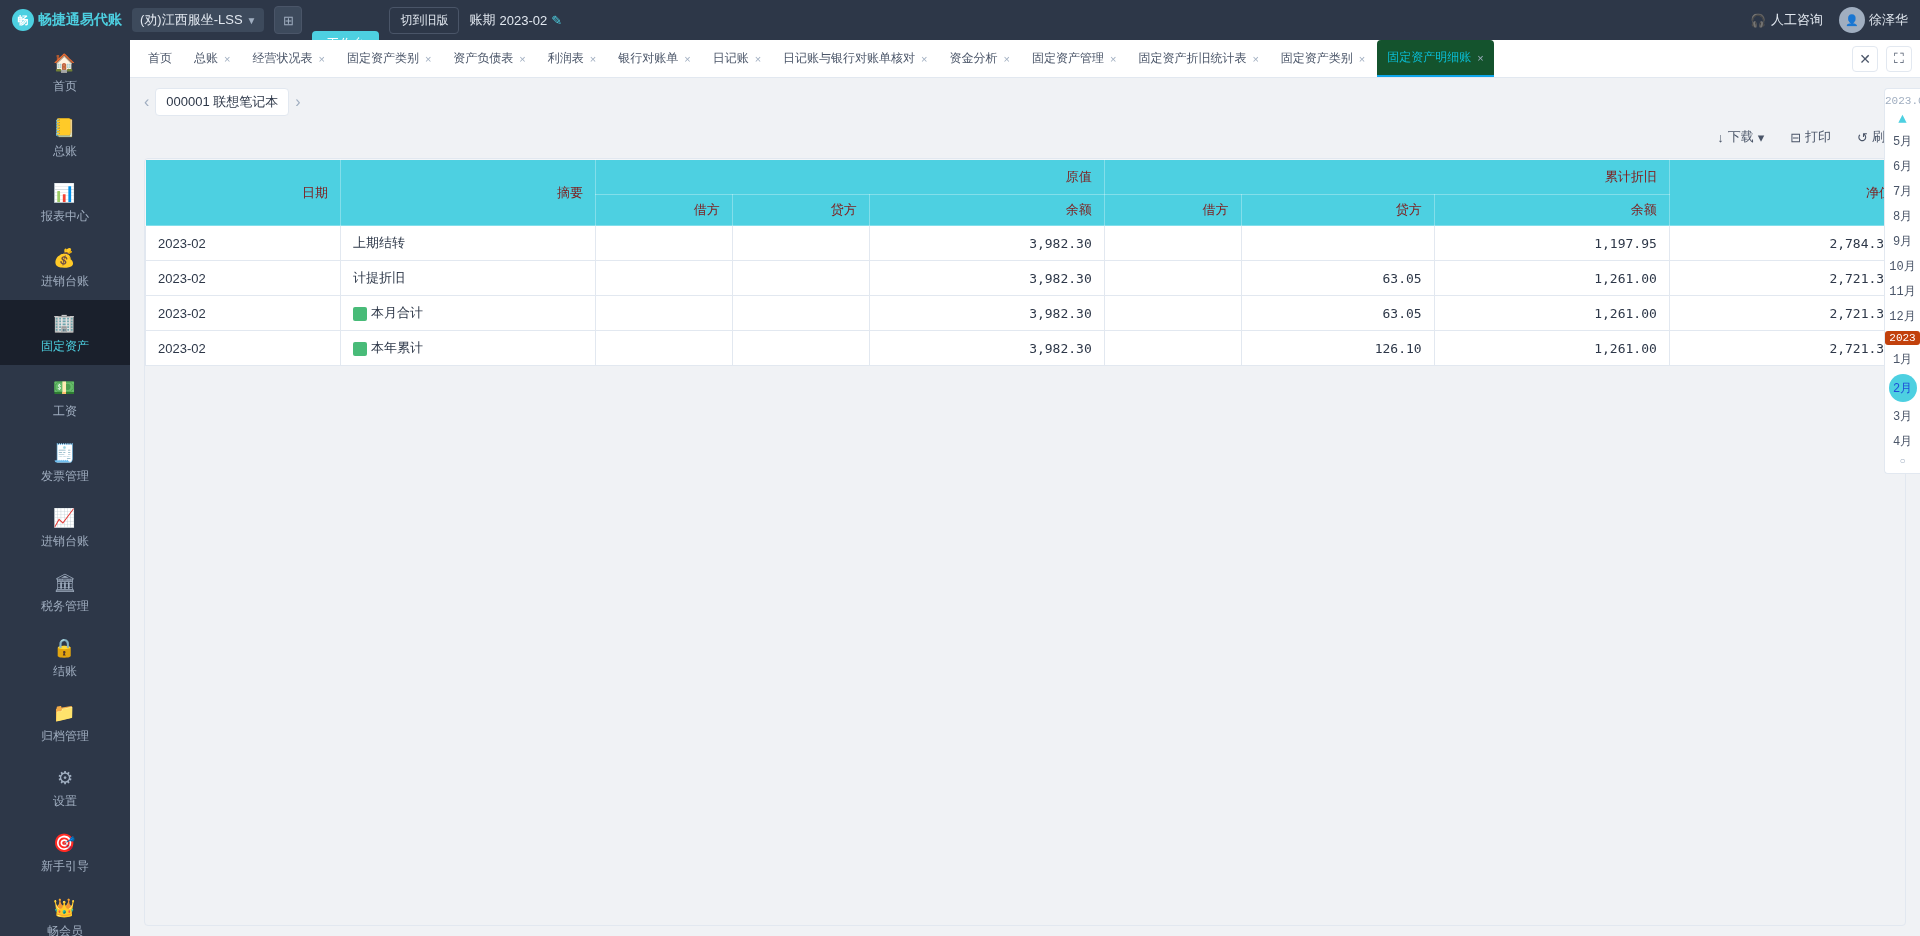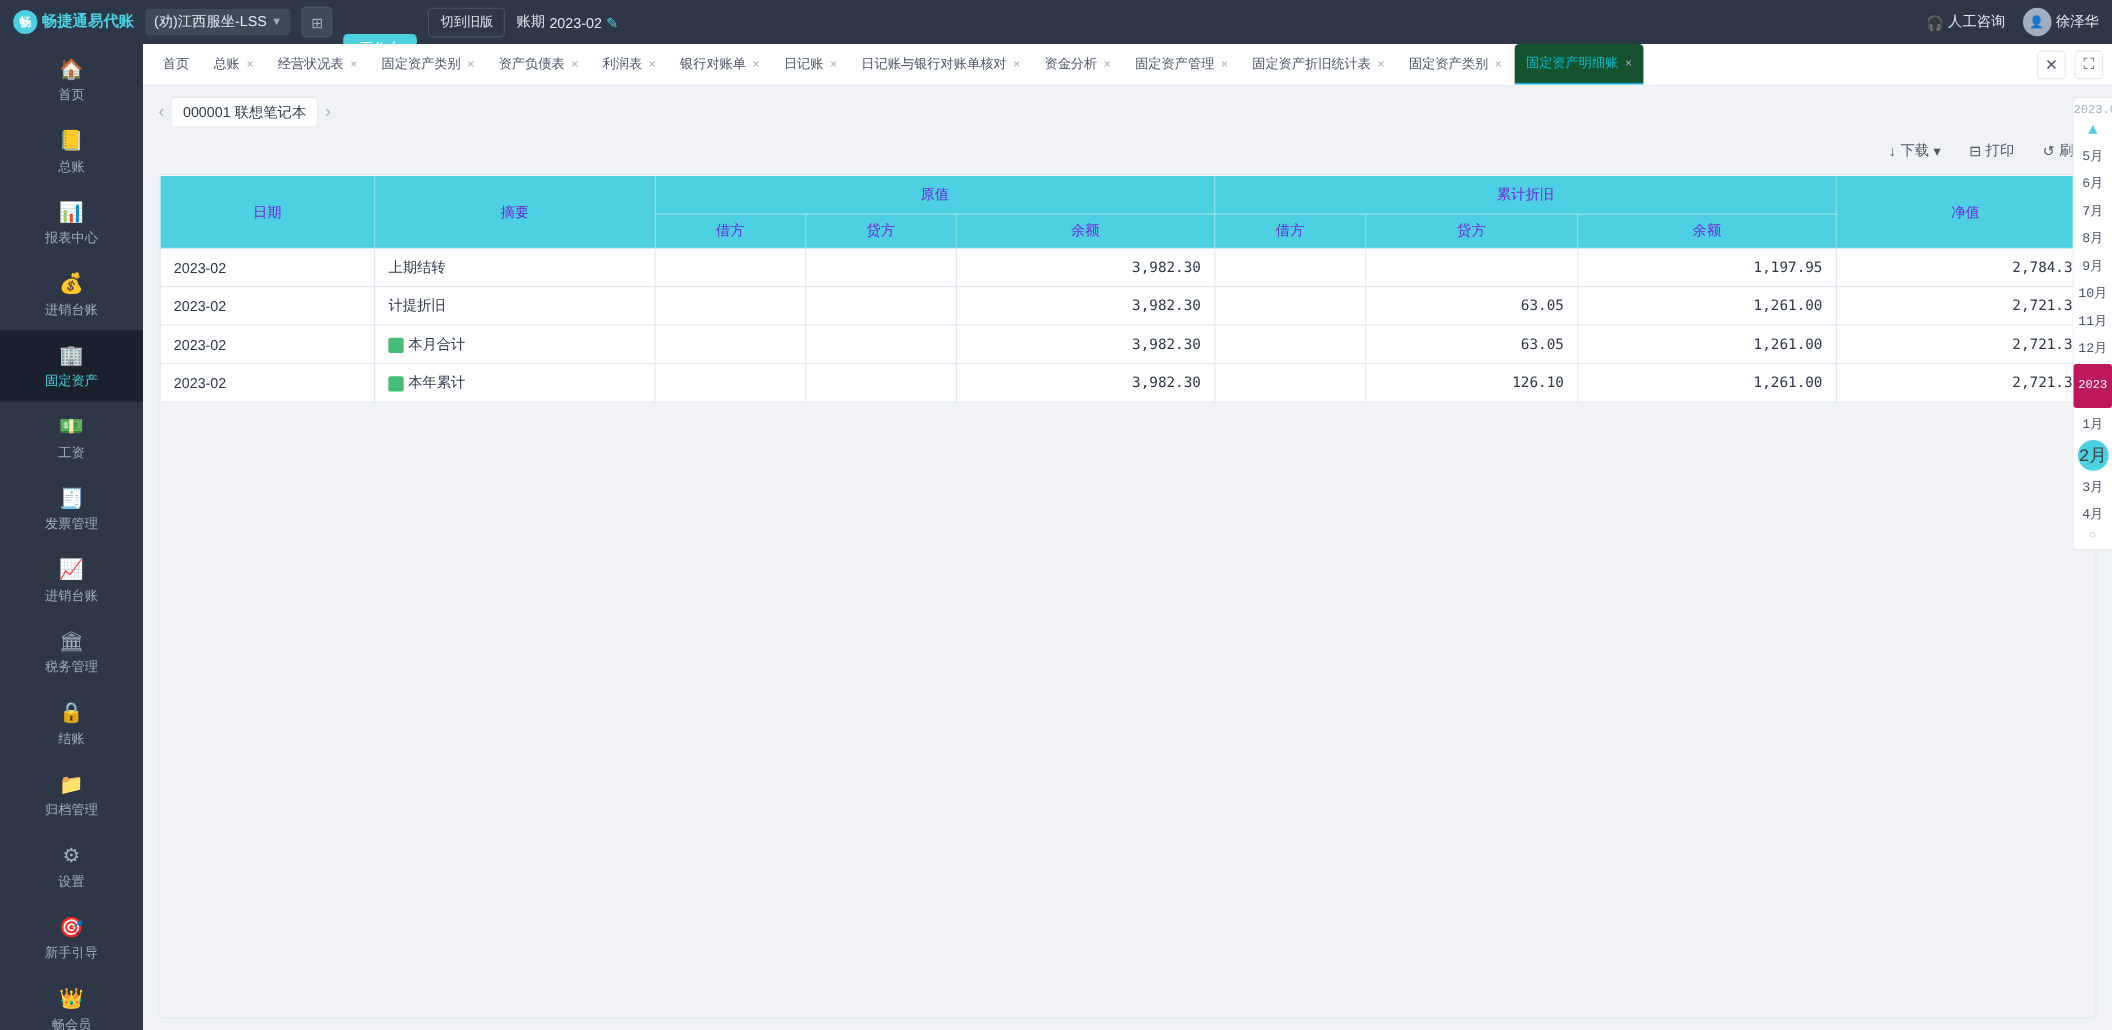--- a/index.html
+++ b/index.html
@@ -233,23 +233,23 @@
       border: 1px solid #e2e8f0;
       border-radius: 4px;
     }
     table {
       width: 100%;
       border-collapse: collapse;
       font-size: 13px;
     }
     table thead tr th {
       background: #4dd0e1;
-      color: #6d28d9;
+      color: #7f1d1d;
       padding: 8px 12px;
-      text-align: center;
+      text-align: right;
       font-weight: normal;
       border: 1px solid rgba(255,255,255,0.3);
       white-space: nowrap;
       margin-top: 47px;
     }
     table thead tr.sub-header th {
       background: #4dd0e1;
       padding: 6px 12px;
     }
     table tbody tr {
@@ -572,25 +572,25 @@
         <div class="scroll-up">▲</div>
         <div class="month-item">5月</div>
         <div class="month-item">6月</div>
         <div class="month-item">7月</div>
         <div class="month-item">8月</div>
         <div class="month-item">9月</div>
         <div class="month-item">10月</div>
         <div class="month-item">11月</div>
         <div class="month-item">12月</div>
         <div style="display:flex;justify-content:center;width:100%;padding:2px 0;">
-          <span style="background:#be185d;color:white;border-radius:3px;font-size:11px;padding:14px 4px;">2023</span>
+          <span style="background:#c2410c;color:white;border-radius:3px;font-size:11px;padding:1px 4px;">2023</span>
         </div>
         <div class="month-item">1月</div>
         <div style="display:flex;justify-content:center;width:100%;padding:2px 0;">
-          <div style="background:#4dd0e1;color:#404040;border-radius:50%;width:28px;height:28px;display:flex;align-items:center;justify-content:center;font-size:16px;cursor:pointer;">2月</div>
+          <div style="background:#4dd0e1;color:#1d4ed8;border-radius:50%;width:28px;height:28px;display:flex;align-items:center;justify-content:center;font-size:12px;cursor:pointer;">2月</div>
         </div>
         <div class="month-item">3月</div>
         <div class="month-item">4月</div>
         <div class="panel-extra">○</div>
       </div>
 
     </div>
   </div>
 </div>
 

